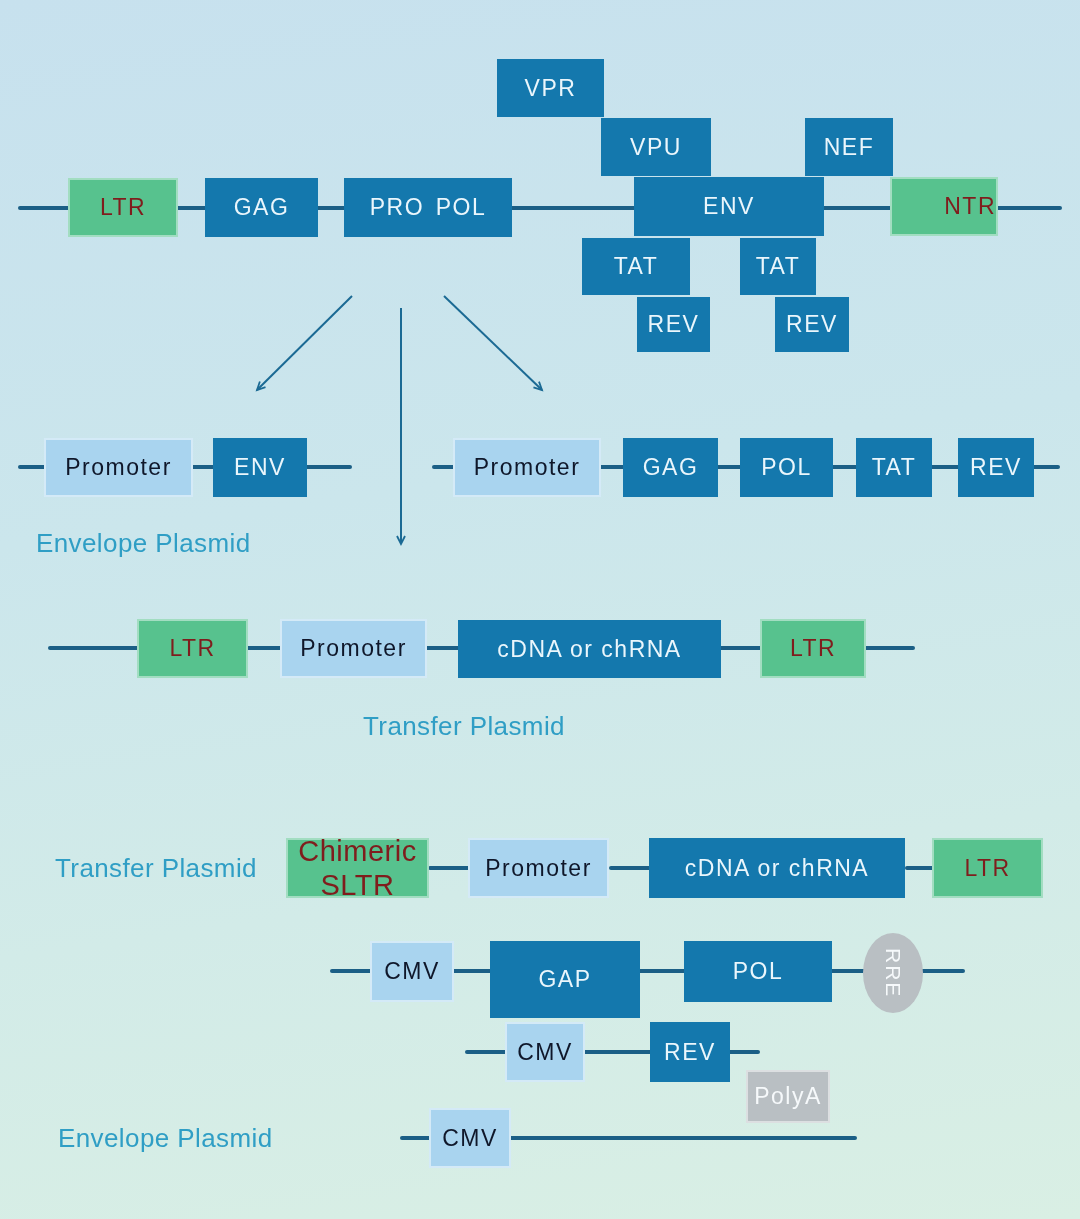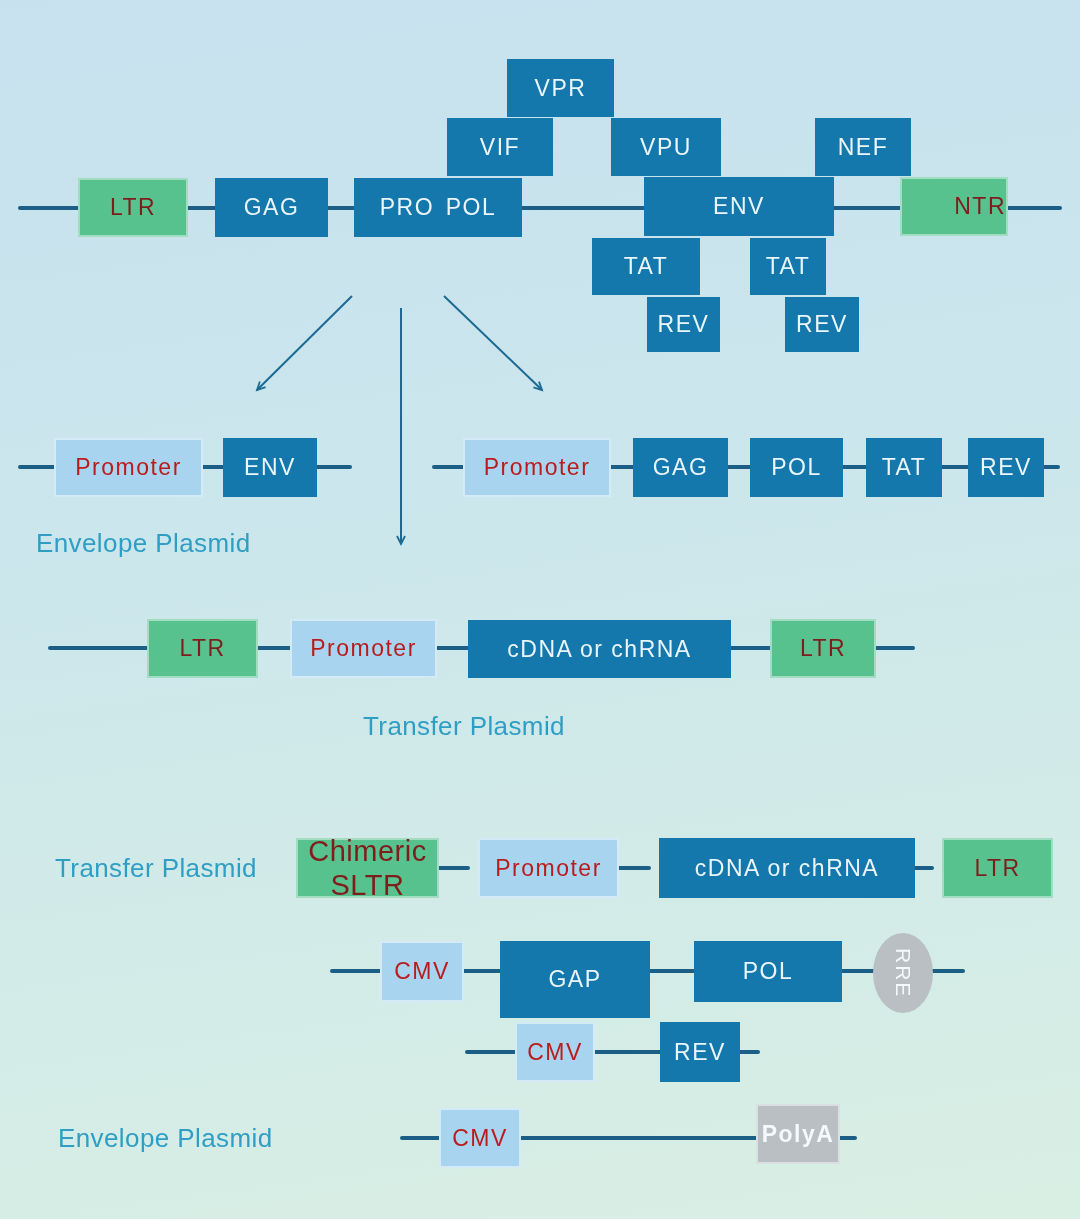--- a/index.html
+++ b/index.html
@@ -4,25 +4,25 @@
 <style>
   html,body{margin:0;padding:0;background:#e8eef0;}
   .stage{
     position:relative;width:1080px;height:1219px;overflow:hidden;
     background:linear-gradient(172deg,#c7e1ee 0%,#cbe6ec 40%,#d2ebe8 70%,#d9efe4 100%);
     font-family:"Liberation Sans",sans-serif;
   }
   .hline{position:absolute;height:4px;border-radius:2px;z-index:1;}
   .gbox{
     position:absolute;z-index:3;display:flex;align-items:center;justify-content:center;
-    box-sizing:border-box;font-size:23px;letter-spacing:1.5px;color:#eef8fd;text-align:center;margin-left:10px;
+    box-sizing:border-box;font-size:23px;letter-spacing:1.5px;color:#eef8fd;text-align:center;
   }
   .gbox.dark{background:#1478ad;color:#eaf6fc;}
   .gbox.green{background:#57c28e;border:2px solid rgba(255,255,255,.45);color:#7f1d1d;}
-  .gbox.light{background:#a9d4ef;border:2px solid rgba(255,255,255,.5);color:#b91c1c;}
+  .gbox.light{background:#a9d4ef;border:2px solid rgba(255,255,255,.5);color:#0f172a;}
   .gbox.gray{background:#b9bfc3;border:2px solid rgba(255,255,255,.5);color:#f6f9fb;}
   .gbox.split{justify-content:space-around;padding:0 20px;}
   .gbox.two-line{flex-direction:column;line-height:1.18;font-size:29px;letter-spacing:.5px;}
   .gbox.ellipse{border-radius:50%;border:none;}
   .gbox.ellipse .vtext{writing-mode:vertical-rl;letter-spacing:2px;font-size:21px;}
   .slabel{position:absolute;z-index:4;color:#2f9ec5;font-size:26px;letter-spacing:.4px;white-space:nowrap;}
   svg.arrows{position:absolute;left:0;top:0;z-index:2;}
 </style>
 </head>
 <body>
@@ -46,27 +46,24 @@
     <div class="hline" style="left: 48px; top: 646px; width: 867px; background: rgb(27, 95, 134);"></div>
     <div class="hline" style="left: 428px; top: 866px; width: 42px; background: rgb(27, 95, 134);"></div>
     <div class="hline" style="left: 609px; top: 866px; width: 42px; background: rgb(27, 95, 134);"></div>
     <div class="hline" style="left: 905px; top: 866px; width: 29px; background: rgb(27, 95, 134);"></div>
     <div class="hline" style="left: 330px; top: 969px; width: 635px; background: rgb(27, 95, 134);"></div>
     <div class="hline" style="left: 465px; top: 1050px; width: 295px; background: rgb(27, 95, 134);"></div>
     <div class="hline" style="left: 400px; top: 1136px; width: 457px; background: rgb(27, 95, 134);"></div>
     <div class="gbox dark" style="left: 497px; top: 59px; width: 107px; height: 58px;">
       <span>VPR</span>
     </div>
-    <div class="gbox dark" style="left: 437px; top: 118px; width: 106px; height: 58px;">
-      <span>VIF</span>
-    </div>
     <div class="gbox dark" style="left: 601px; top: 118px; width: 110px; height: 58px;">
       <span>VPU</span>
     </div>
-    <div class="gbox dark" style="left: 805px; top: 118px; width: 96px; height: 58px;">
+    <div class="gbox dark" style="left: 805px; top: 118px; width: 88px; height: 58px;">
       <span>NEF</span>
     </div>
     <div class="gbox green" style="left: 68px; top: 178px; width: 110px; height: 59px;">
       <span>LTR</span>
     </div>
     <div class="gbox dark" style="left: 205px; top: 178px; width: 113px; height: 59px;">
       <span>GAG</span>
     </div>
     <div class="gbox dark split" style="left: 344px; top: 178px; width: 168px; height: 59px;">
       <span>PRO</span>
@@ -150,20 +147,20 @@
     </div>
     <div class="gbox light" style="left: 505px; top: 1022px; width: 80px; height: 60px;">
       <span>CMV</span>
     </div>
     <div class="gbox dark" style="left: 650px; top: 1022px; width: 80px; height: 60px;">
       <span>REV</span>
     </div>
     <div class="gbox light" style="left: 429px; top: 1108px; width: 82px; height: 60px;">
       <span>CMV</span>
     </div>
-    <div class="gbox gray" style="left: 746px; top: 1104px; width: 84px; height: 60px; font-weight: bold;">
+    <div class="gbox gray" style="left: 746px; top: 1070px; width: 84px; height: 53px;">
       <span>PolyA</span>
     </div>
     <div class="slabel" style="left: 36px; top: 528px;">Envelope Plasmid</div>
     <div class="slabel" style="left: 363px; top: 711px;">Transfer Plasmid</div>
     <div class="slabel" style="left: 55px; top: 853px;">Transfer Plasmid</div>
     <div class="slabel" style="left: 58px; top: 1123px;">Envelope Plasmid</div>
   </div>
 
 </body></html>

